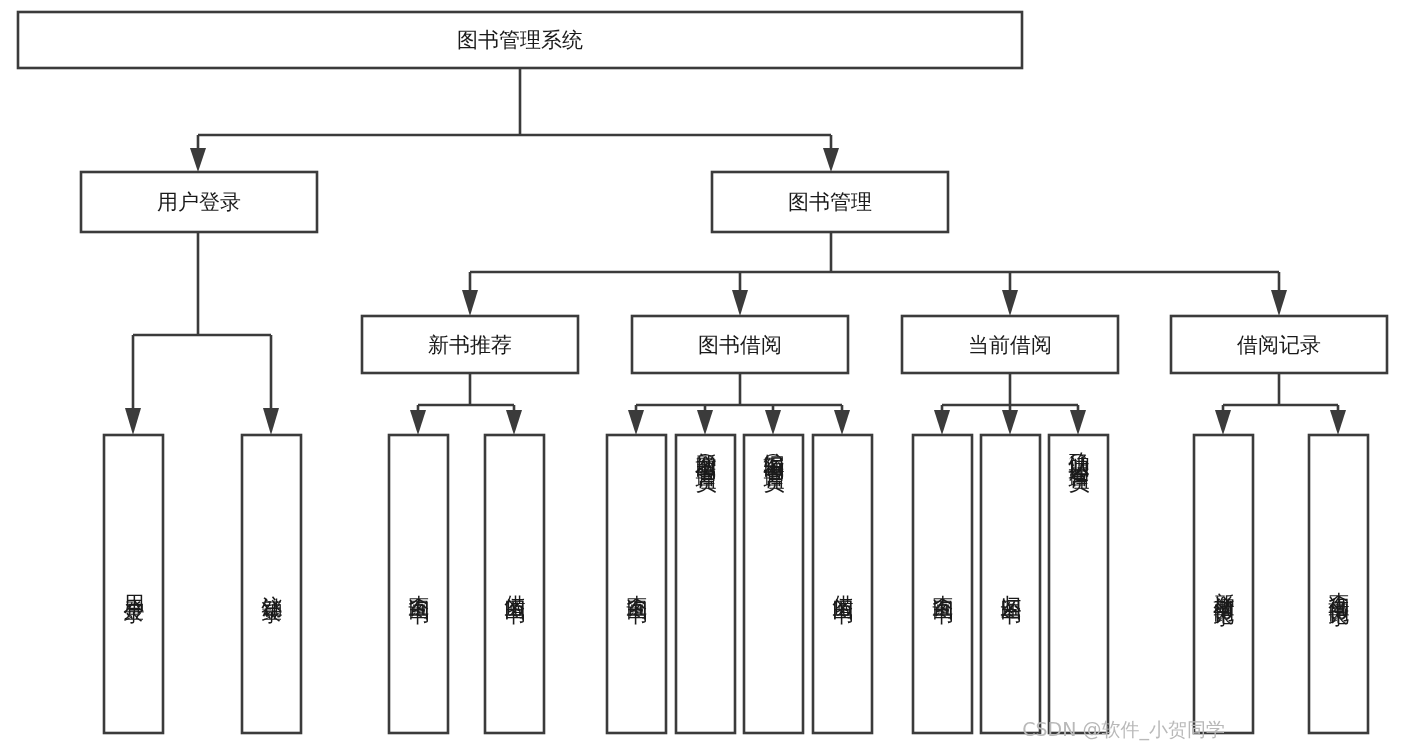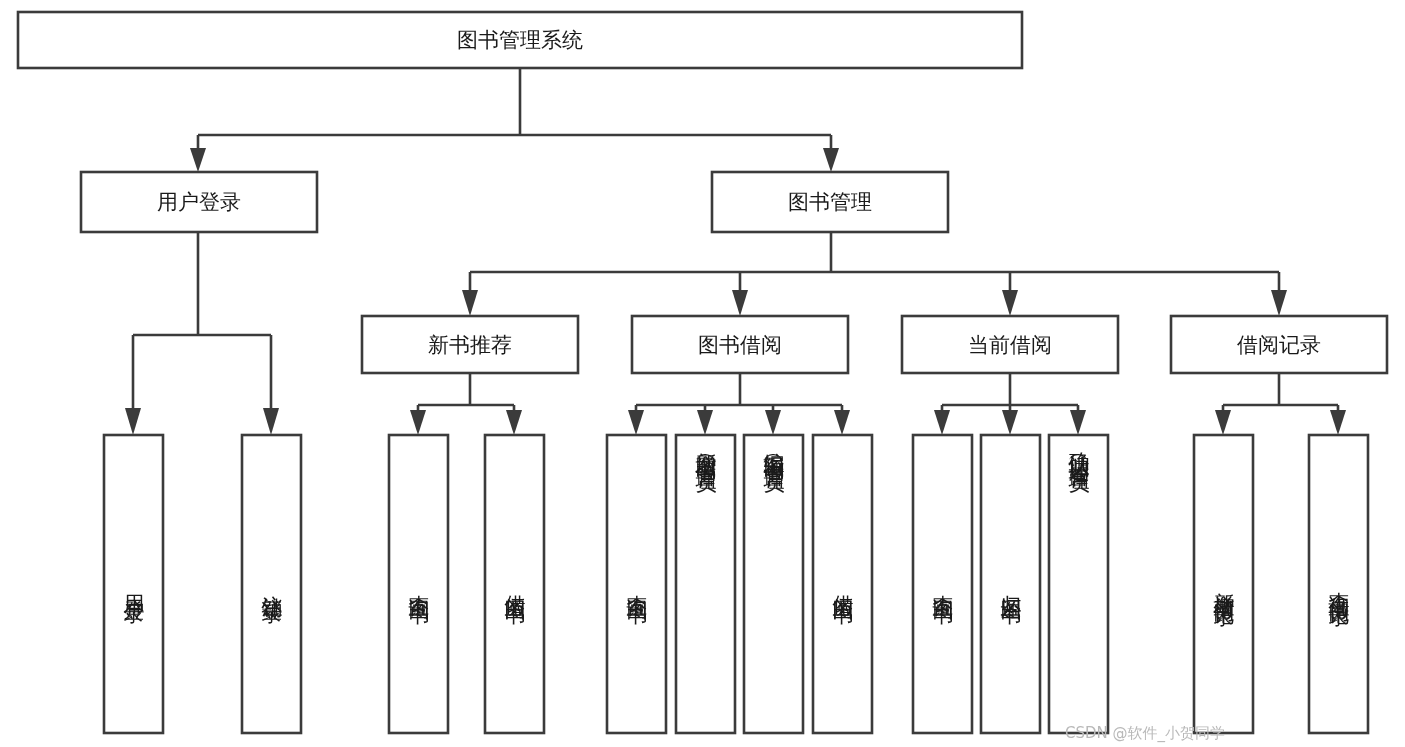--- a/index.html
+++ b/index.html
@@ -65,21 +65,21 @@
     line-height: 1;
     letter-spacing: 3px;
     color: #1a1a1a;
     white-space: nowrap;
   }
   #watermark {
     position: absolute;
     right: 8px;
     bottom: 4px;
     font-family: "DejaVu Sans", "Liberation Sans", sans-serif;
-    font-size: 15px;
+    font-size: 19px;
     color: #b9b9b9;
     white-space: nowrap;
     user-select: none;
   }
 </style>
 </head>
 <body>
 
 <div id="diagram-root">
 

